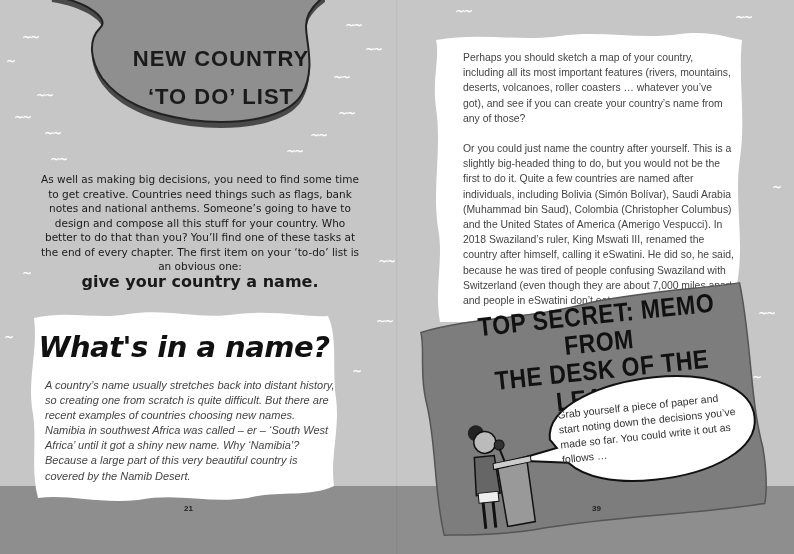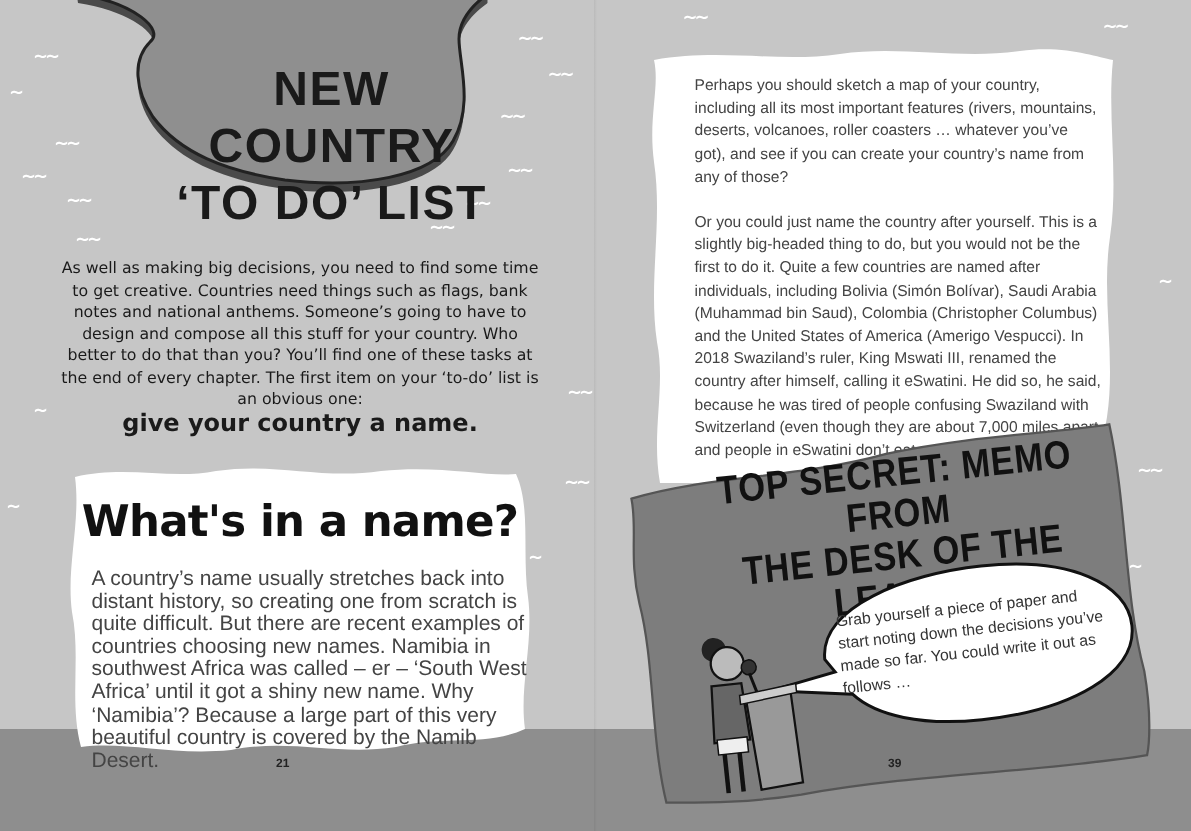--- a/index.html
+++ b/index.html
@@ -24,46 +24,46 @@
 
   
   .title-blob {
     position:absolute; left:30px; top:-12px; width:295px; height:160px;
   }
   .title-blob svg { position:absolute; inset:0; }
   .title-text {
     position:absolute; left:66px; top:52px; width:250px;
     text-align:center;
     font-family:"Liberation Sans", sans-serif; font-weight:bold;
-    font-size:32px; line-height:38px; color:#1a1a1a; letter-spacing:1px;
+    font-size:22px; line-height:38px; color:#1a1a1a; letter-spacing:1px;
   }
 
   .intro {
     position:absolute; left:40px; top:172px; width:320px;
     text-align:center; font-size:10.5px; line-height:14.5px; color:#1a1a1a;
     font-family:"DejaVu Sans", sans-serif;
   }
   .intro .em {
     display:block; font-weight:bold; font-size:16px; margin-top:1px;
   }
 
   
   .cloud { position:absolute; }
   .cloud svg { position:absolute; inset:0; }
-  .cloud-left { left:44px; top:308px; width:312px; height:196px; }
+  .cloud-left { left:28px; top:308px; width:312px; height:196px;font-style:italic; }
   .cloud-right { left:430px; top:28px; width:316px; height:296px; }
 
   .name-heading {
     position:absolute; left:0; right:0; top:22px; text-align:center;
     font-family:"DejaVu Sans", sans-serif; font-weight:bold; font-size:29px;
     color:#111; letter-spacing:-0.5px;
   }
   .name-body {
     position:absolute; left:17px; top:70px; width:290px;
-    font-family:"Liberation Sans", sans-serif; font-size:14px; line-height:15.1px;
+    font-family:"Liberation Sans", sans-serif; font-size:11px; line-height:15.1px;
     color:#444;
   }
   .right-body {
     position:absolute; left:29px; top:22px; width:276px;
     font-family:"Liberation Sans", sans-serif; font-size:10.4px; line-height:15.2px;
     color:#444;
   }
   .right-body p { margin:0 0 15px 4px; }
 
   

